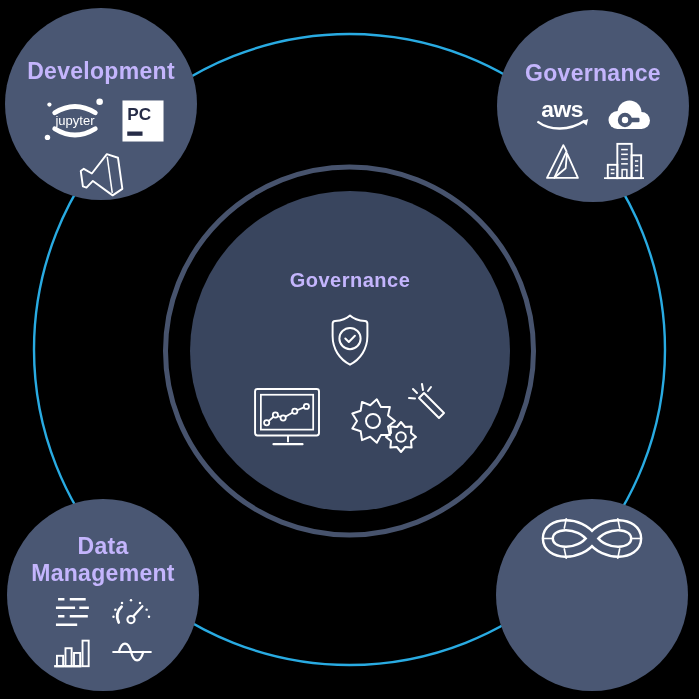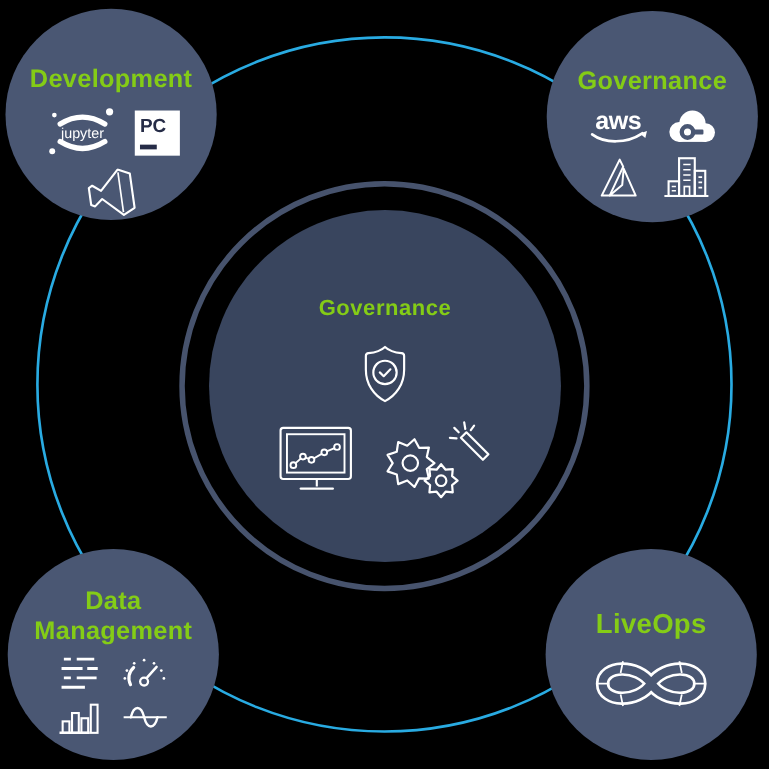--- a/index.html
+++ b/index.html
@@ -8,21 +8,21 @@
     font-family:"Liberation Sans",sans-serif;
   }
   .rings{position:absolute;left:0;top:0;}
   .circle{position:absolute;border-radius:50%;display:flex;flex-direction:column;align-items:center;box-sizing:border-box;}
   .node{width:192px;height:192px;background:#4A5773;}
   .center{width:320px;height:320px;left:190px;top:191px;background:#39455E;}
   .tl{left:5px;top:8px;}
   .tr{left:497px;top:10px;}
   .bl{left:7px;top:499px;}
   .br{left:496px;top:499px;}
-  .title{color:#84cc16;font-weight:700;font-size:23px;letter-spacing:0.3px;text-align:center;line-height:1.16;}
+  .title{color:#c4b5fd;font-weight:700;font-size:23px;letter-spacing:0.3px;text-align:center;line-height:1.16;}
   .center .title{font-size:20px;margin-top:78px;letter-spacing:0.5px;}
   .tl .title{margin-top:50px;}
   .tr .title{margin-top:50px;}
   .bl .title{margin-top:34px;width:172px;}
   .br .title{margin-top:54px;font-size:25px;}
   .row{display:flex;align-items:center;justify-content:center;}
   .tl .row1{margin-top:8px;gap:10px;text-decoration:underline;}
   .tl .row2{margin-top:4px;}
   .tr .row1{margin-top:8px;gap:10px;}
   .tr .row2{margin-top:6px;gap:18px;}
@@ -201,21 +201,20 @@
         </g>
       </svg>
       <svg class="ic" width="44" height="28" viewBox="0 0 46 30">
         <line x1="2" y1="15" x2="44" y2="15" stroke="#FFFFFF" stroke-width="2"></line>
         <path d="M9 15 C12 3 19 3 22 15 C25 27 32 27 35 15" stroke="#FFFFFF" stroke-width="2.4" fill="none" stroke-linecap="round"></path>
       </svg>
     </div>
   </div>
 
   <div class="circle node br">
-    <div class="title">LiveOps</div>
     <div class="row row1">
       <svg class="ic" width="106" height="55" viewBox="0 0 120 62">
         <path d="M60 31 C46 10 10 12 10 31 C10 50 46 52 60 31 C74 10 110 12 110 31 C110 50 74 52 60 31" stroke="#FFFFFF" stroke-width="14" fill="none"></path>
         <path d="M60 31 C46 10 10 12 10 31 C10 50 46 52 60 31 C74 10 110 12 110 31 C110 50 74 52 60 31" stroke="#4A5773" stroke-width="8.5" fill="none"></path>
         <g stroke="#FFFFFF" stroke-width="1.8">
           <line x1="3.5" y1="31" x2="17" y2="31"></line>
           <line x1="103" y1="31" x2="116.5" y2="31"></line>
           <line x1="31" y1="8" x2="28.5" y2="20"></line>
           <line x1="28.5" y1="42" x2="31" y2="54"></line>
           <line x1="89" y1="8" x2="91.5" y2="20"></line>

